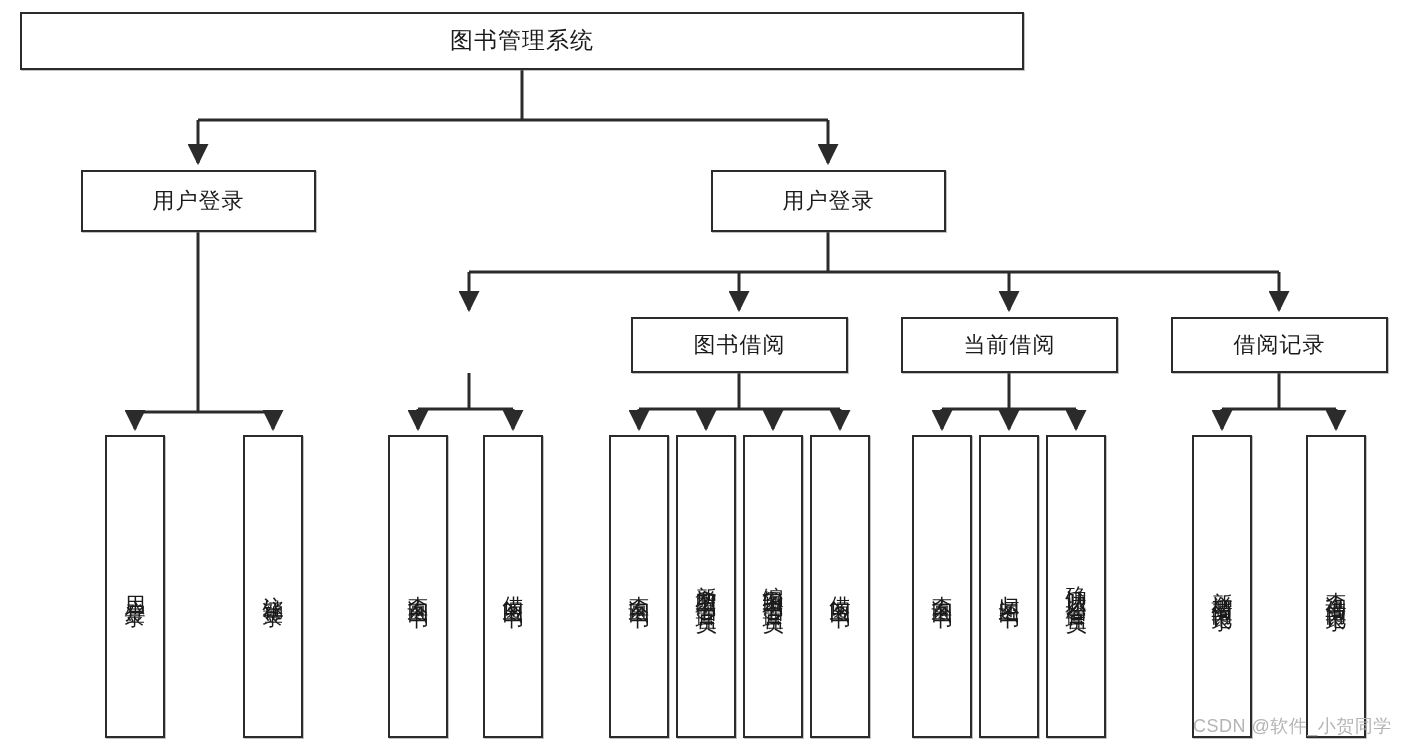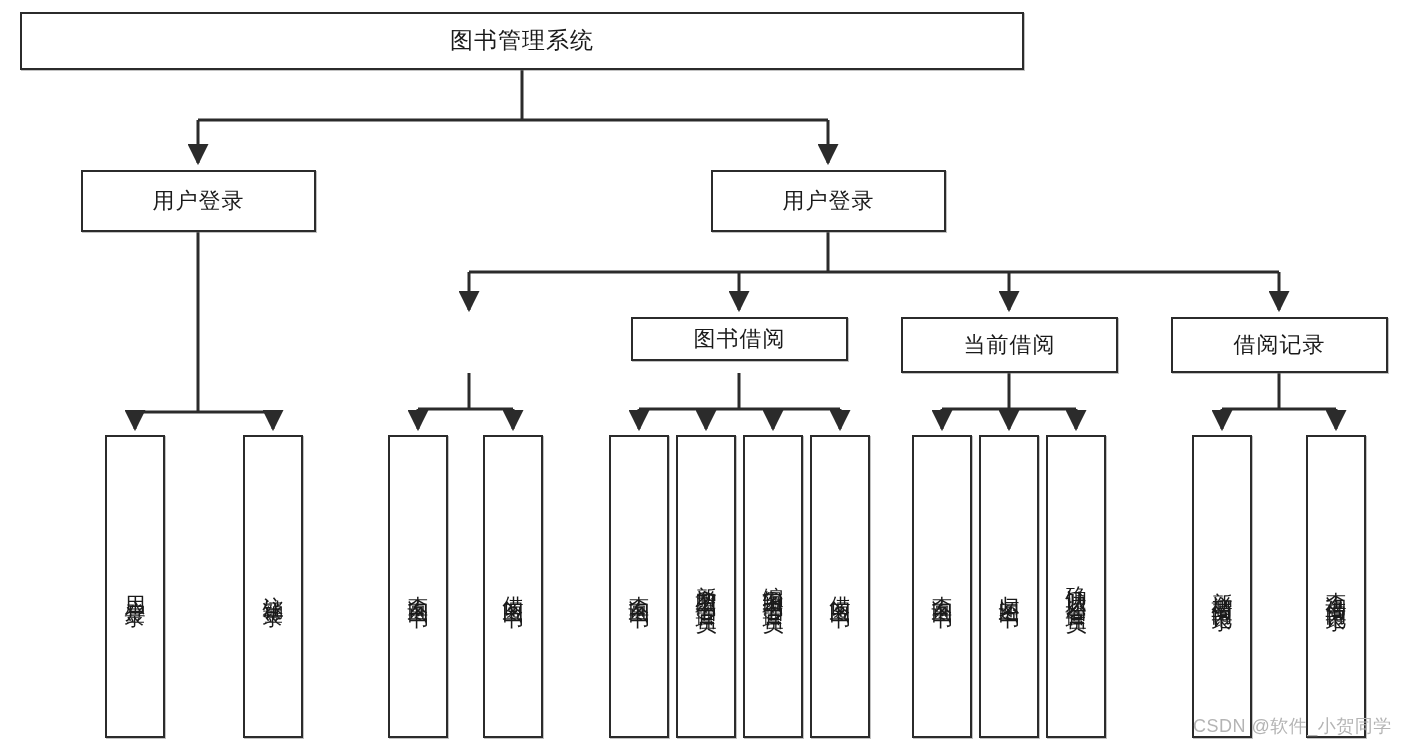--- a/index.html
+++ b/index.html
@@ -131,21 +131,21 @@
 
   <div class="node horiz" style="left:81px; top:170px; width:235px; height:62px;">
     <span>用户登录</span>
   </div>
 
   <div class="node horiz" style="left:711px; top:170px; width:235px; height:62px;">
     <span>用户登录</span>
   </div>
 
 
-  <div class="node horiz" style="left:631px; top:317px; width:217px; height:44px;">
+  <div class="node horiz" style="left:631px; top:317px; width:217px; height:56px;">
     <span>图书借阅</span>
   </div>
 
   <div class="node horiz" style="left:901px; top:317px; width:217px; height:56px;">
     <span>当前借阅</span>
   </div>
 
   <div class="node horiz" style="left:1171px; top:317px; width:217px; height:56px;">
     <span>借阅记录</span>
   </div>

